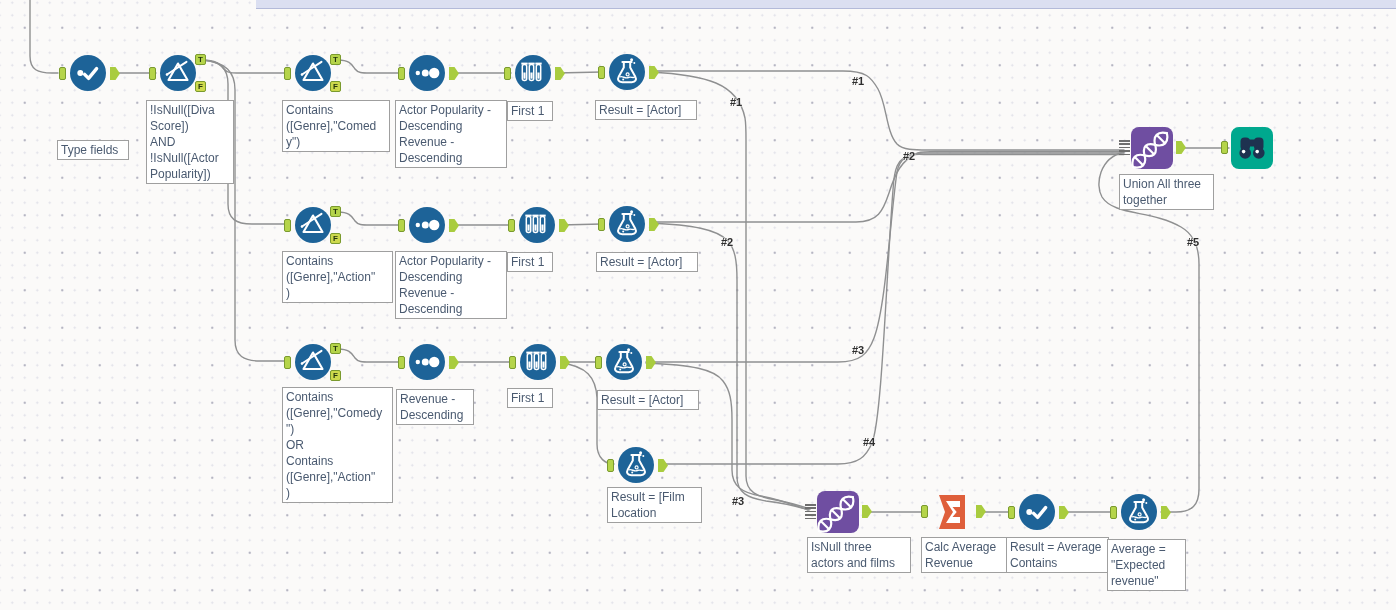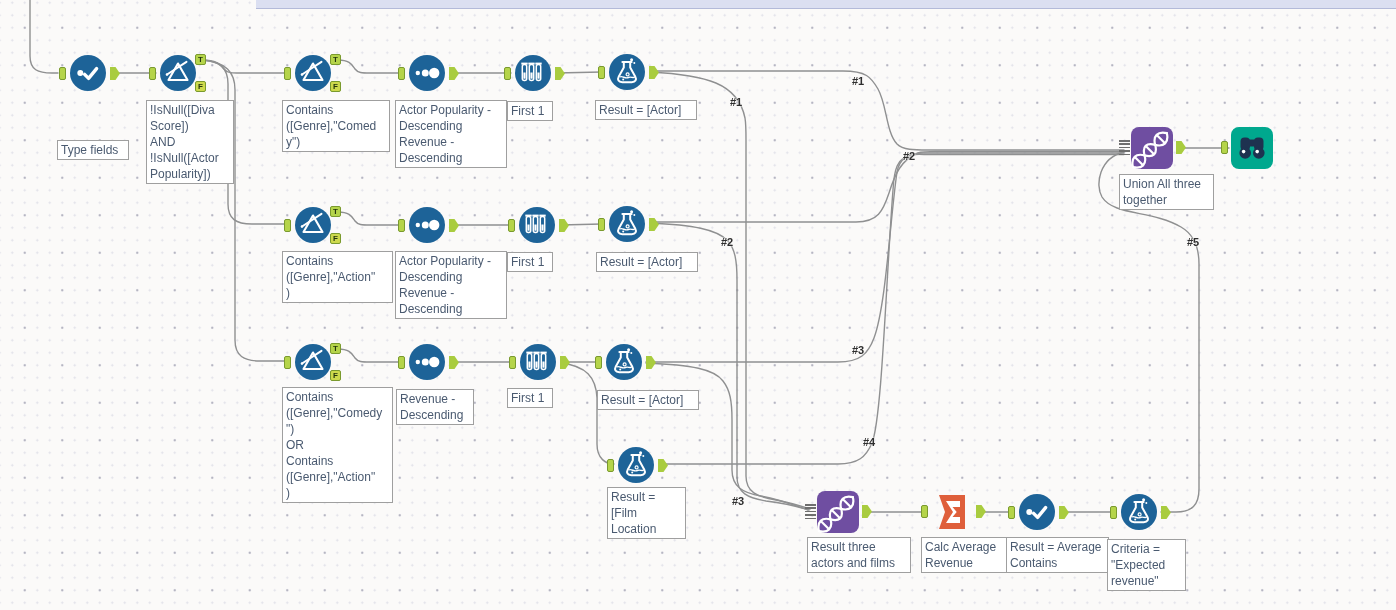--- a/index.html
+++ b/index.html
@@ -402,29 +402,29 @@
 ([Genre],"Comedy
 ")
 OR
 Contains
 ([Genre],"Action"
 )</div>
       <div class="ann" style="left: 396px; top: 389px; width: 78px;">Revenue -
 Descending</div>
       <div class="ann" style="left: 507px; top: 388px; width: 46px;">First 1</div>
       <div class="ann" style="left: 597px; top: 390px; width: 102px;">Result = [Actor]</div>
-      <div class="ann" style="left: 607px; top: 487px; width: 79px;">Result = [Film
+      <div class="ann" style="left: 607px; top: 487px; width: 95px;">Result = [Film
 Location</div>
-      <div class="ann" style="left: 807px; top: 537px; width: 104px;">Result three
+      <div class="ann" style="left: 807px; top: 537px; width: 104px;">IsNull three
 actors and films</div>
       <div class="ann" style="left: 921px; top: 537px; width: 86px;">Calc Average
 Revenue</div>
       <div class="ann" style="left: 1006px; top: 537px; width: 103px;">Result = Average
 Contains</div>
-      <div class="ann" style="left: 1107px; top: 539px; width: 79px;">Criteria =
+      <div class="ann" style="left: 1107px; top: 539px; width: 79px;">Average =
 "Expected
 revenue"</div>
       <div class="ann" style="left: 1119px; top: 174px; width: 95px;">Union All three
 together</div>
     </div>
   <div id="wlabel-layer">
       <span class="wlabel" style="left: 736px; top: 102px;">#1</span>
       <span class="wlabel" style="left: 858px; top: 81px;">#1</span>
       <span class="wlabel" style="left: 909px; top: 156px;">#2</span>
       <span class="wlabel" style="left: 727px; top: 242px;">#2</span>

